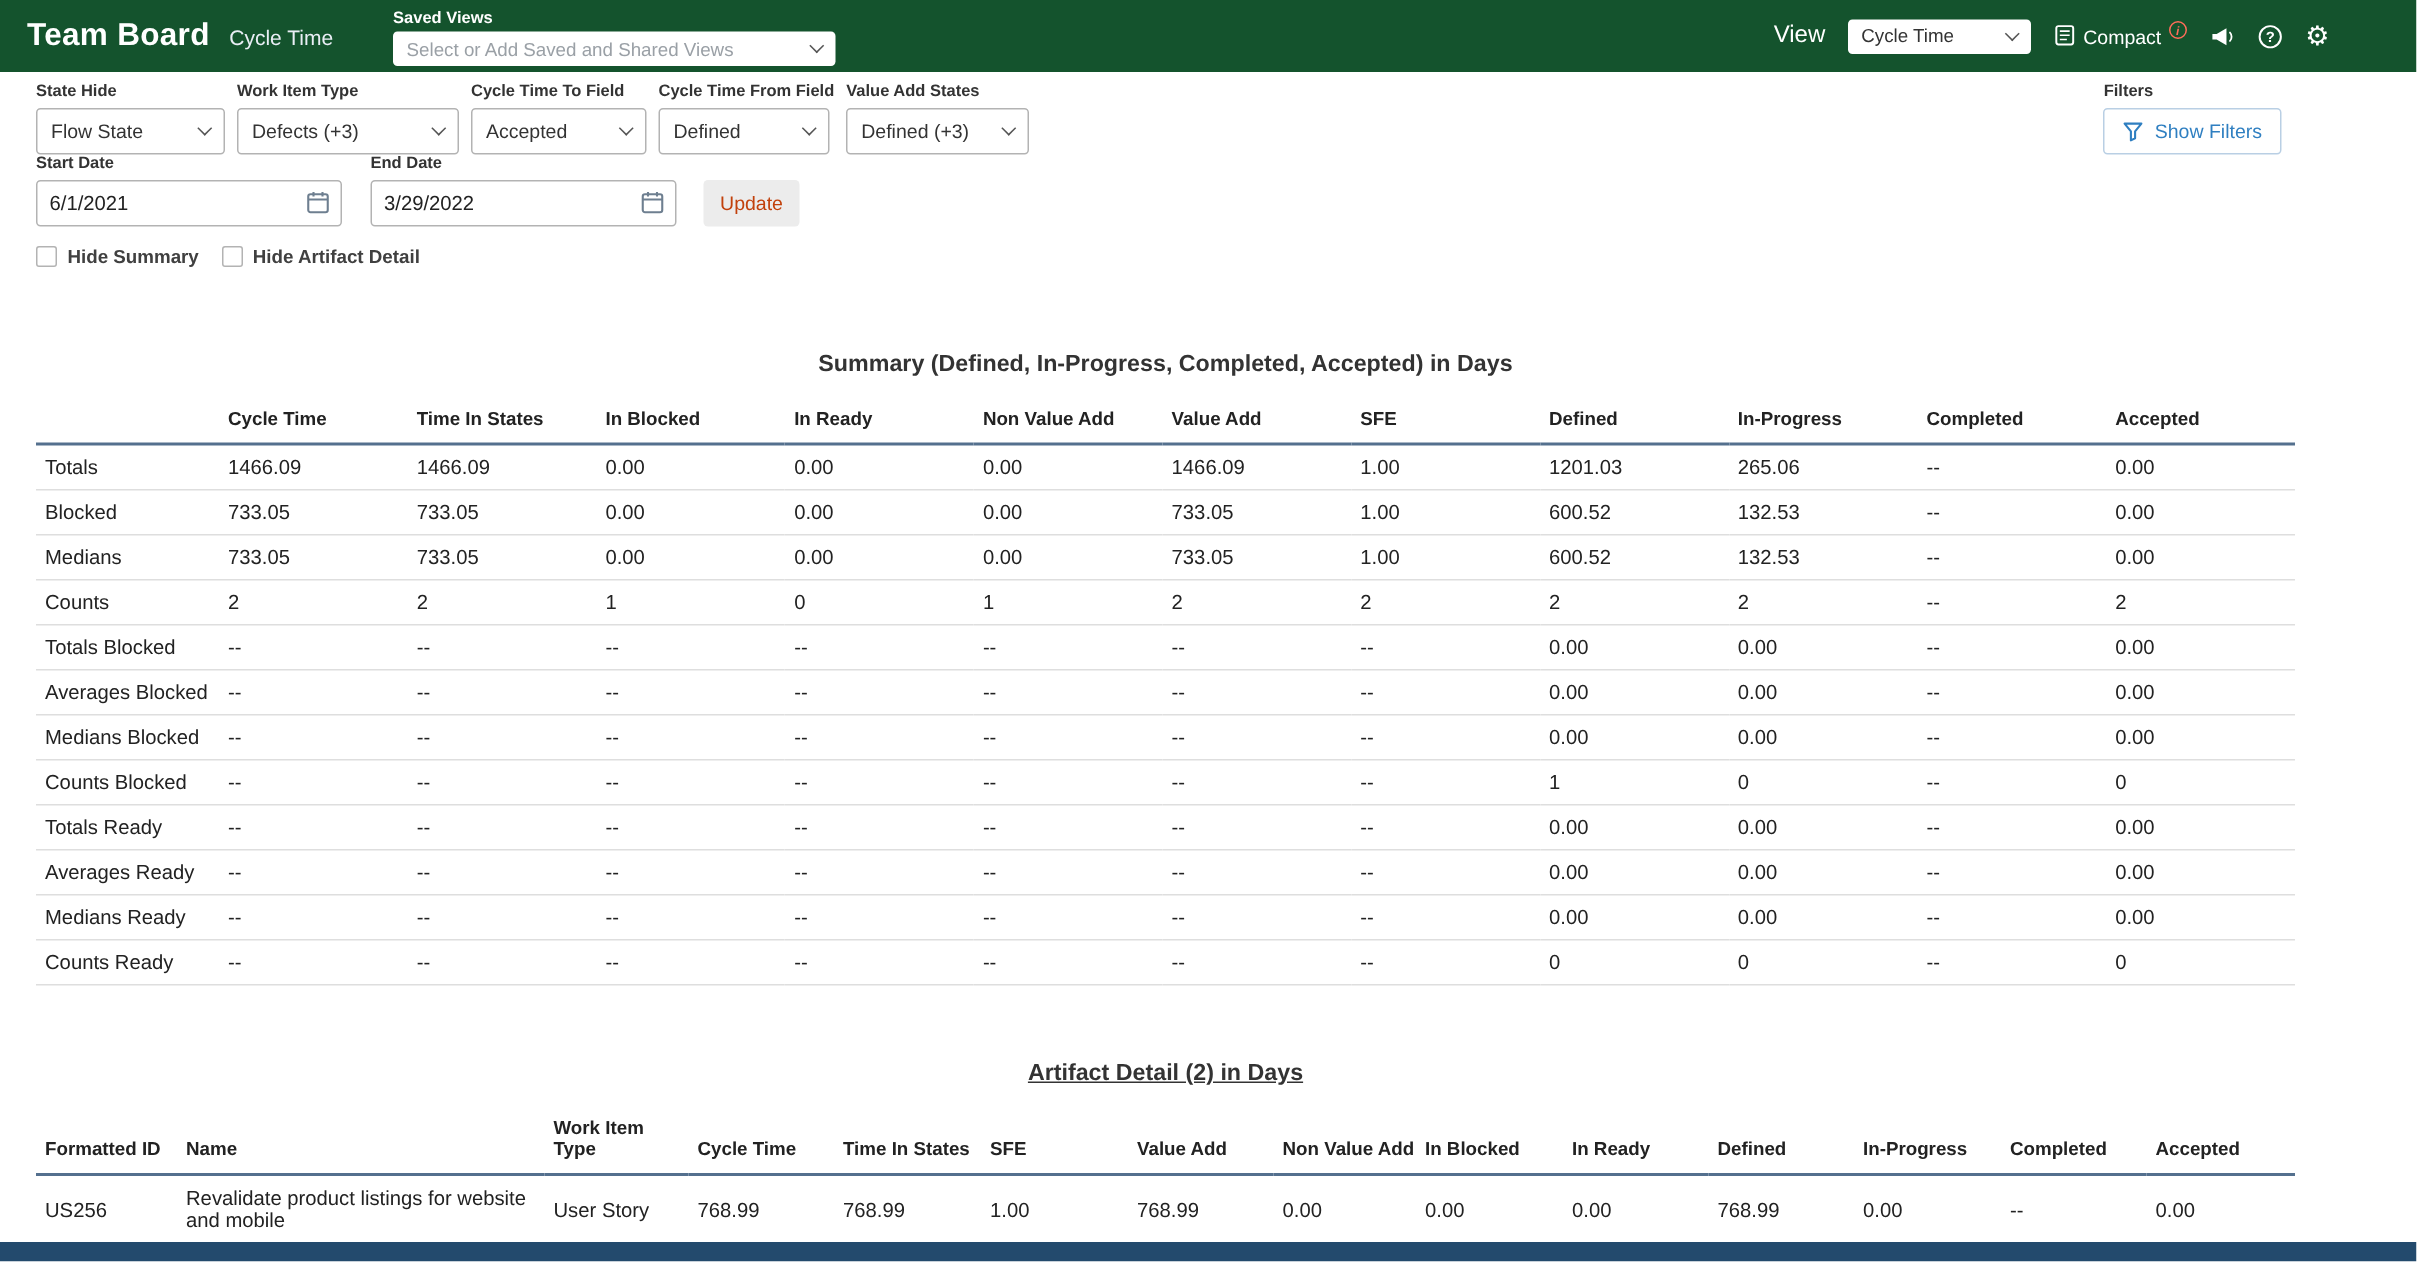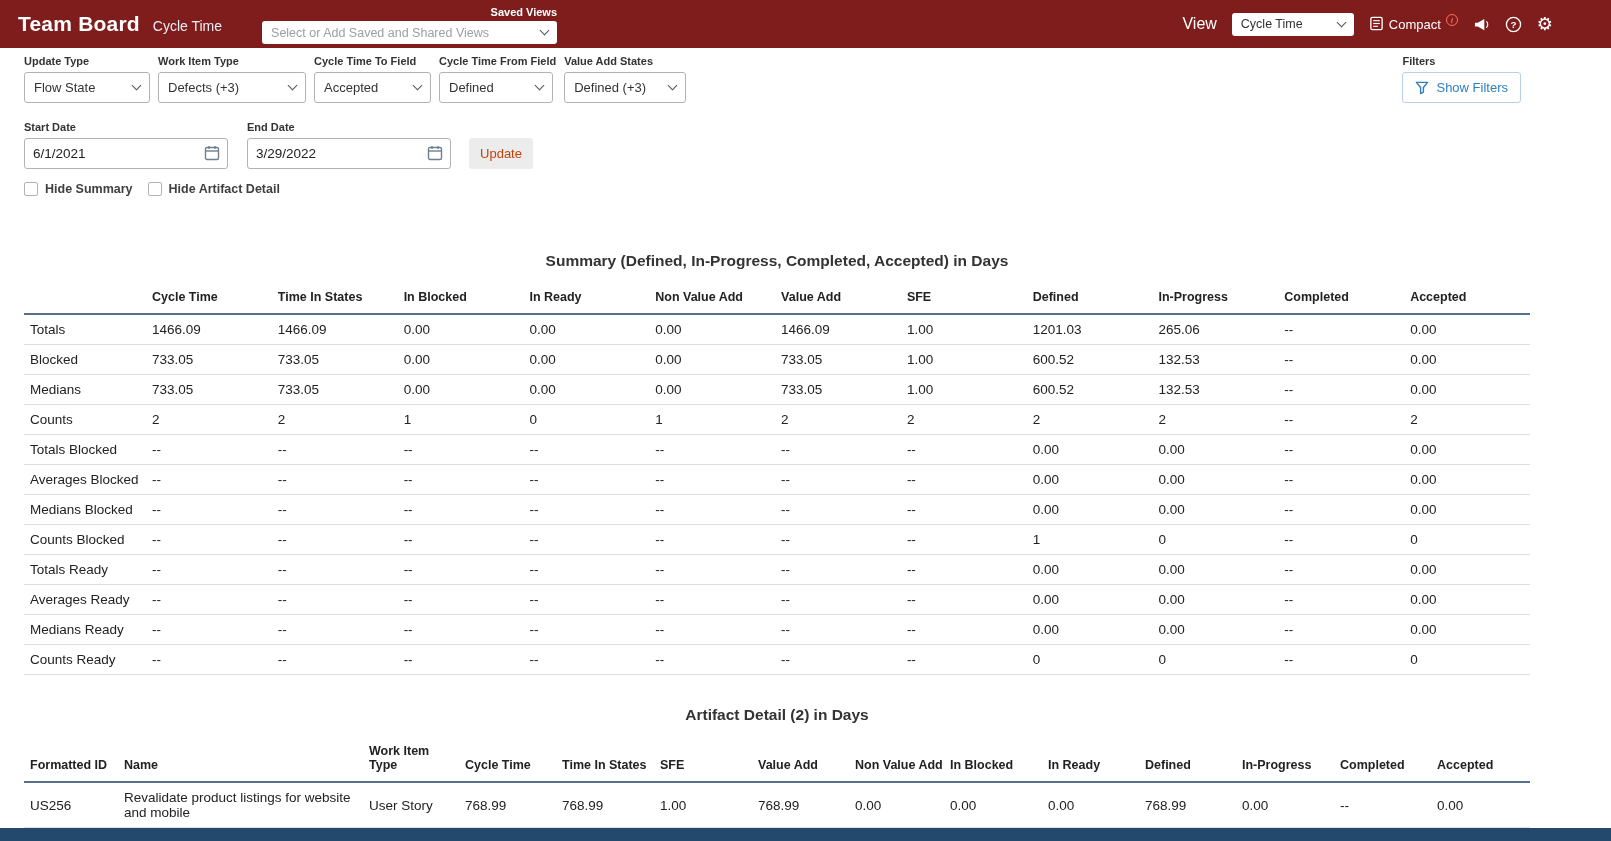--- a/index.html
+++ b/index.html
@@ -8,30 +8,30 @@
     font-family: "Liberation Sans", sans-serif;
     background:#ffffff;
     position:relative;
     overflow:hidden;
     color:#222;
   }
 
   
   .topbar {
     height:48px;
-    background:#7f1d1d;
+    background:#14532d;
     display:flex;
     align-items:center;
     padding:0 58px 0 18px;
     color:#fff;
   }
   .title-group { display:flex; align-items:baseline; gap:13px; }
   .app-title { font-size:21px; font-weight:bold; letter-spacing:.2px; }
   .app-subtitle { font-size:14px; color:#e9eef5; }
-  .saved-views { margin-left:40px; display:flex; flex-direction:column; gap:3px; padding-top:2px;text-align:right; }
+  .saved-views { margin-left:40px; display:flex; flex-direction:column; gap:3px; padding-top:2px; }
   .saved-views > label { font-size:11px; font-weight:bold; }
   .select {
     background:#fff; border-radius:3px; display:flex; align-items:center;
     justify-content:space-between; padding:0 9px; cursor:pointer;
   }
   .topbar .select { height:23px; font-size:12.5px; }
   .saved-views .select { width:295px; color:#9aa0a6; }
   .chev {
     width:7px; height:7px; border-right:1.6px solid #555; border-bottom:1.6px solid #555;
     transform:rotate(45deg); margin-top:-4px; flex:0 0 auto; margin-left:8px;
@@ -60,21 +60,21 @@
     height:31px; border:1px solid #b3b3b3; font-size:13px; color:#333;
   }
   .w-state { width:126px; } .w-wit { width:148px; } .w-from { width:114px; }
   .w-to { width:117px; } .w-vas { width:122px; }
   .filters-right { margin-left:auto; margin-right:90px; display:flex; flex-direction:column; align-items:flex-start; }
   .show-filters-btn {
     height:31px; padding:0 12px; background:#fff; border:1px solid #b9cfe4; border-radius:3px;
     color:#2f7fc1; font-size:13px; font-family:"Liberation Sans",sans-serif;
     display:flex; align-items:center; gap:7px; cursor:pointer;
   }
-  .filter-row2 { display:flex; margin-top:18px; }
+  .filter-row2 { display:flex; margin-top:0; }
   .date-group { display:flex; flex-direction:column; }
   .date-group + .date-group { margin-left:19px; }
   .date-wrap { position:relative; }
   .date-input {
     width:204px; height:31px; border:1px solid #b3b3b3; border-radius:3px;
     padding:0 32px 0 8px; font-size:13.5px; color:#222; font-family:"Liberation Sans",sans-serif;
   }
   .cal-icon { position:absolute; right:8px; top:7px; }
   .update-btn {
     margin-left:18px; align-self:flex-end; width:64px; height:31px; background:#ececec;
@@ -100,21 +100,21 @@
   .data-table th {
     font-size:12.5px; font-weight:bold; color:#222; text-align:left;
     padding:6px 2px 9px 6px; border-bottom:2px solid #54708e;
     vertical-align:bottom; white-space:nowrap;
   }
   .data-table td {
     font-size:13.5px; color:#222; text-align:left;
     padding:7px 4px 7px 6px; border-bottom:1px solid #dedede;
   }
   #artifact-table th:nth-child(3) { white-space:normal; }
-  .artifact-section-title { margin-top:31px; }
+  .artifact-section-title { margin-top:50px;text-decoration:underline; }
 
   .footer-bar {
     position:absolute; bottom:0; left:0; width:100%; height:13px; background:#234a6d;
   }
 </style>
 </head>
 <body>
 
 <div class="topbar">
   <div class="title-group">
@@ -164,21 +164,21 @@
         </svg>
     </span>
 
     <span class="icon-btn gear-glyph">⚙</span>
   </div>
 </div>
 
 <div class="filter-section">
   <div class="filter-row1">
     <div class="filter-group">
-      <label>Update Type</label>
+      <label>State Hide</label>
       <div class="select content-select w-state">
         <span>Flow State</span>
         <span class="chev"></span>
       </div>
     </div>
     <div class="filter-group">
       <label>Work Item Type</label>
       <div class="select content-select w-wit">
         <span>Defects (+3)</span>
         <span class="chev"></span>

